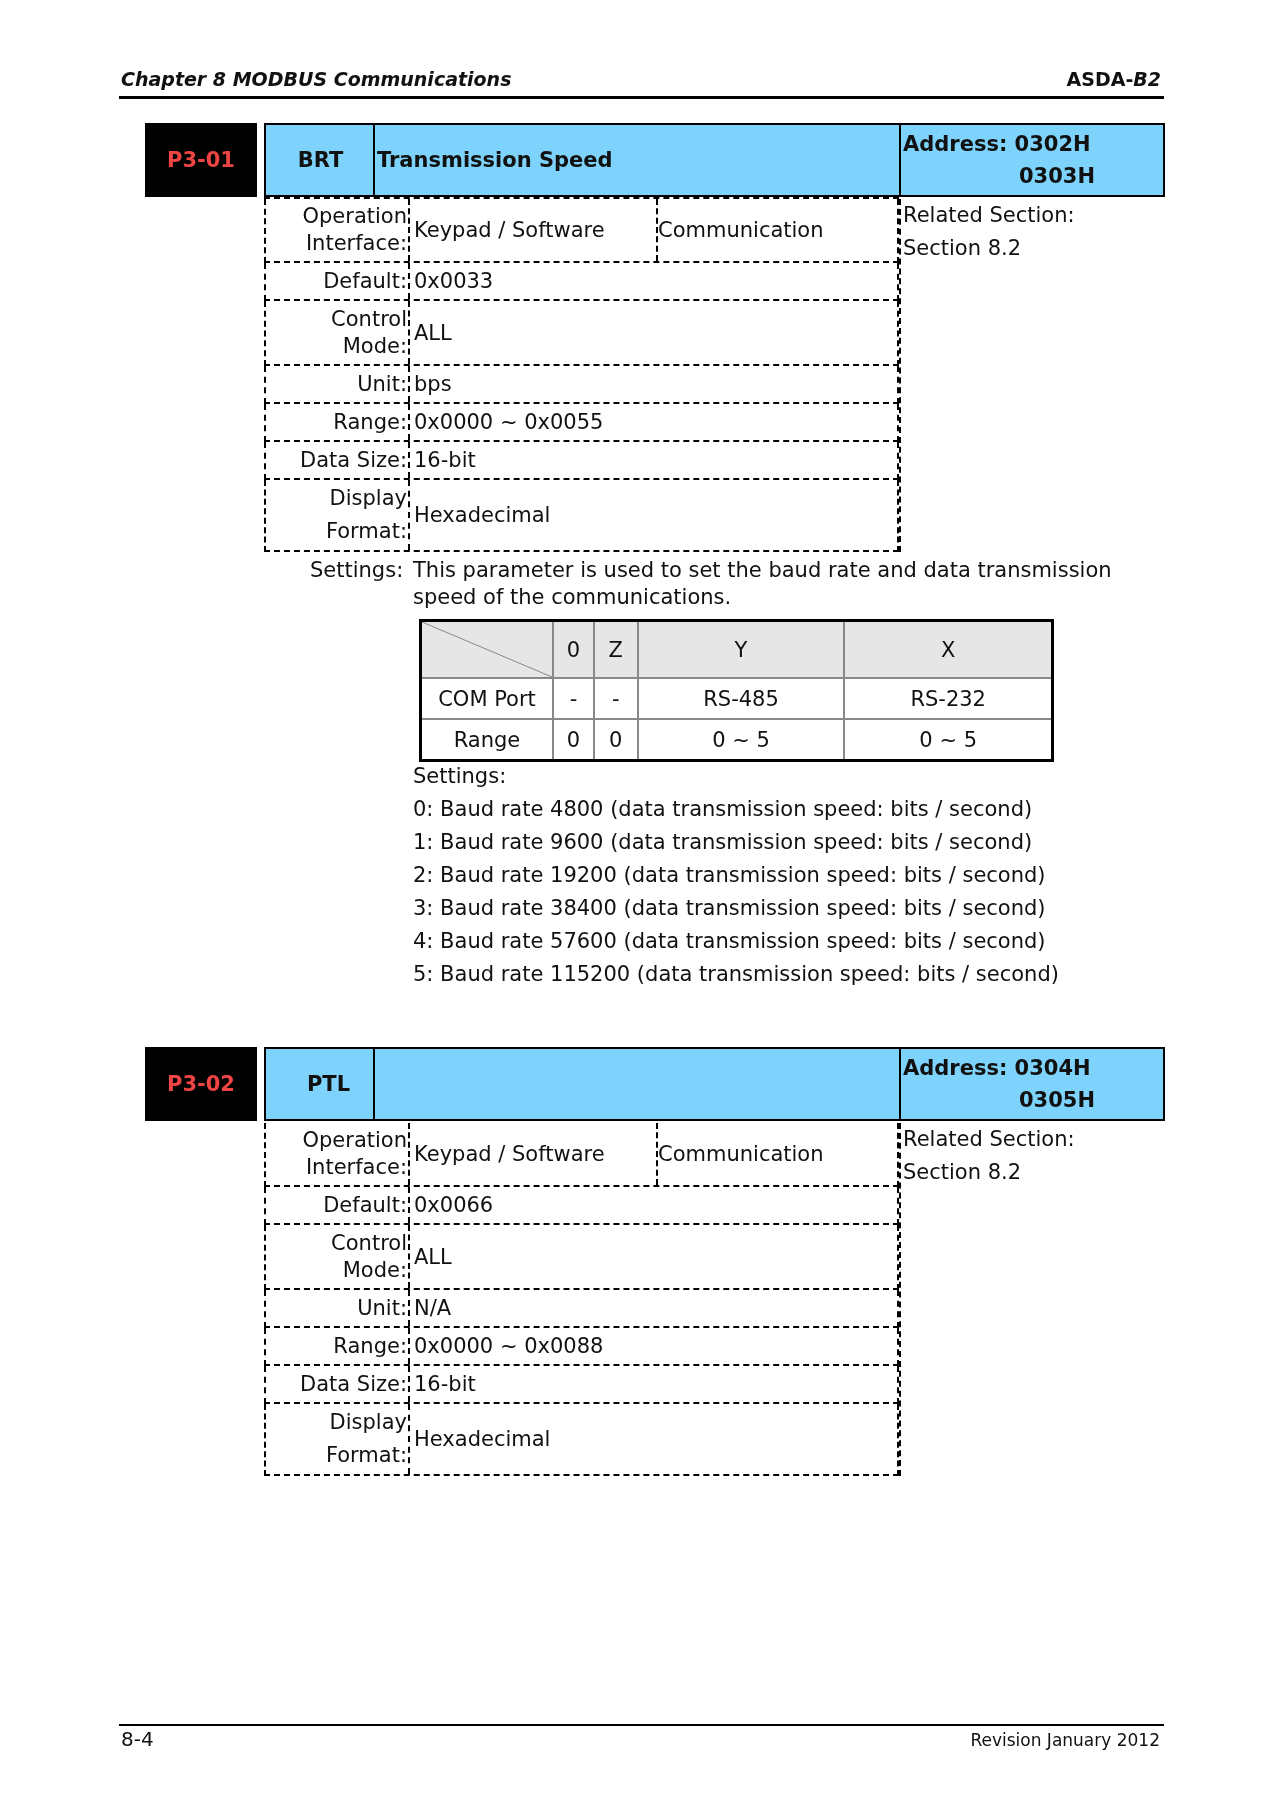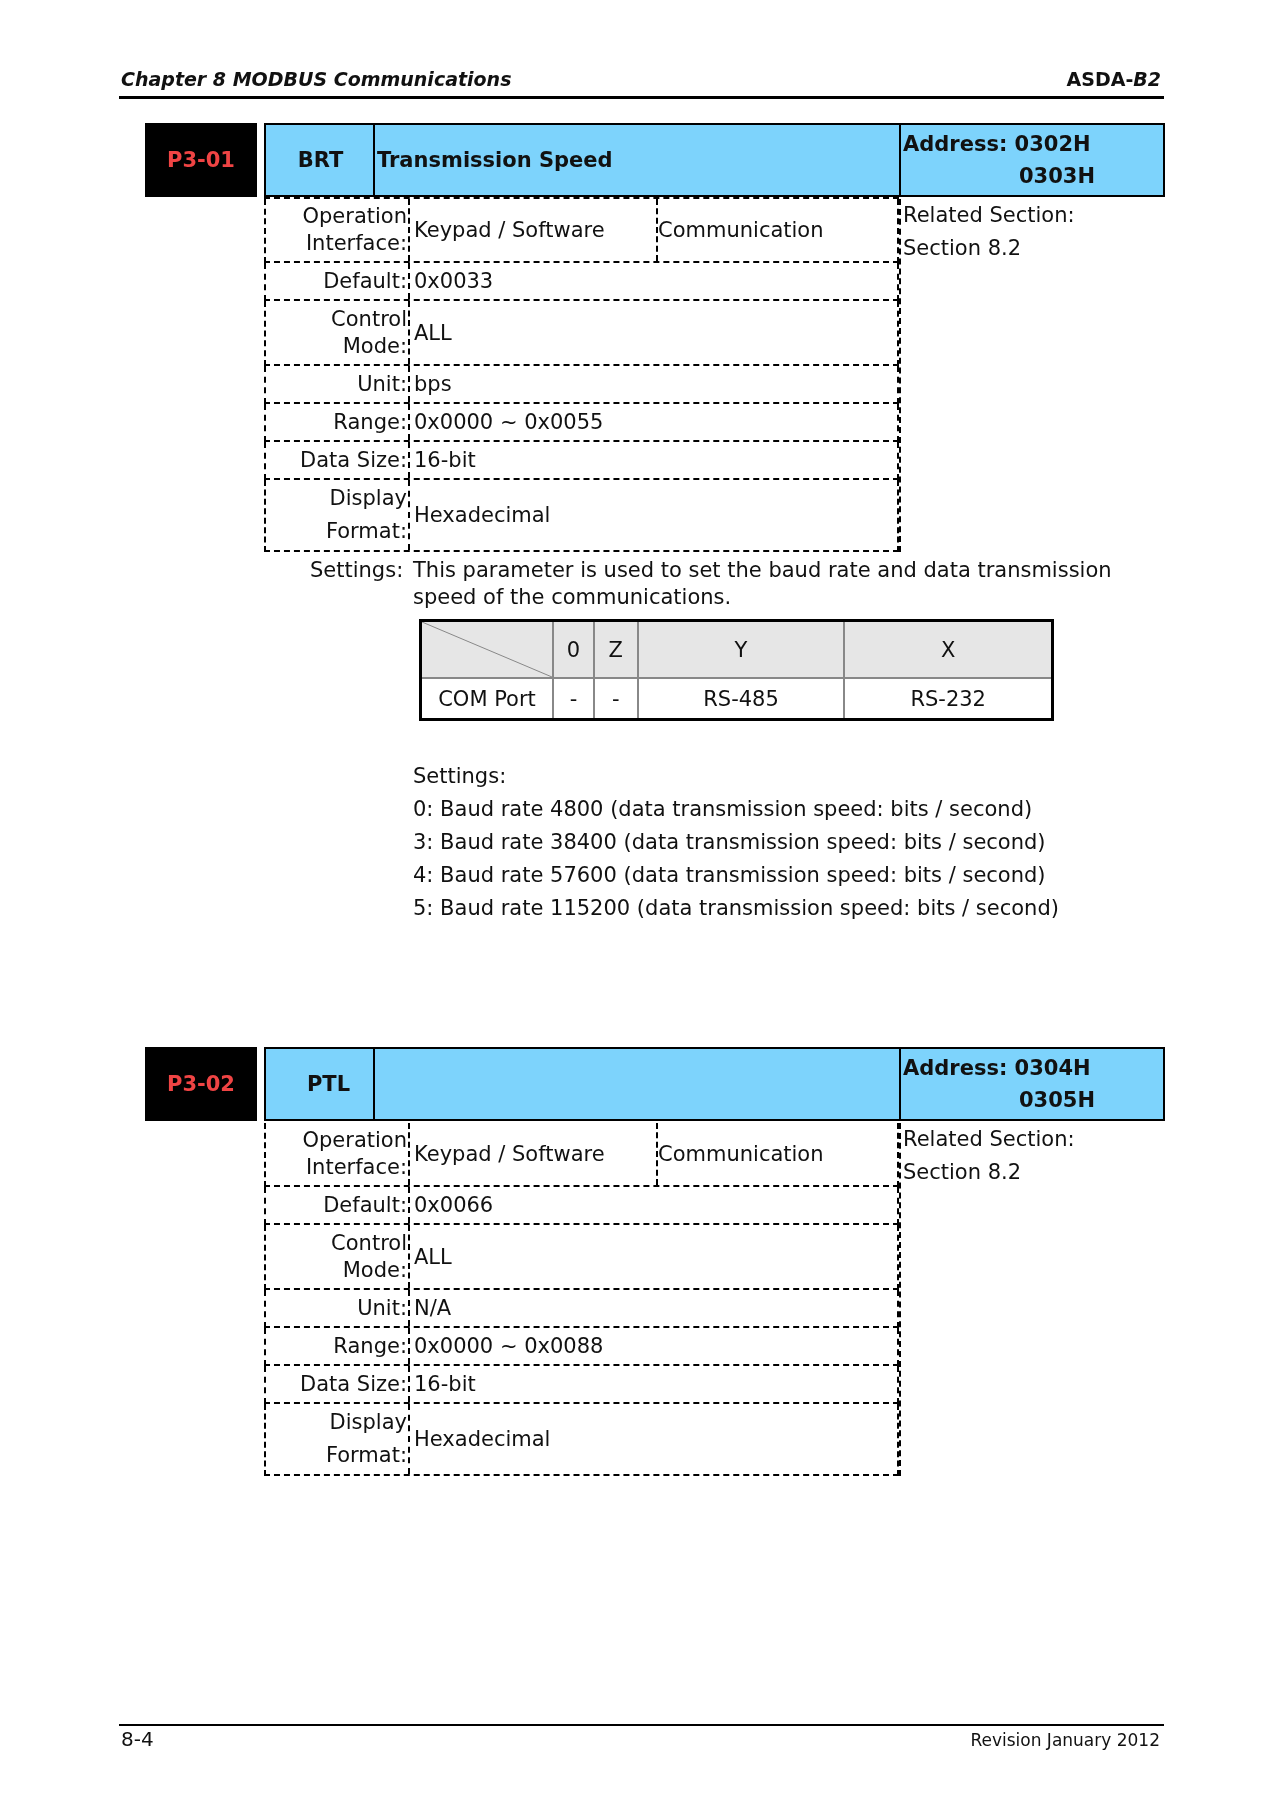--- a/index.html
+++ b/index.html
@@ -114,26 +114,35 @@
       <td>Y</td>
       <td>X</td>
     </tr>
     <tr class="r">
       <td>COM Port</td>
       <td>-</td>
       <td>-</td>
       <td>RS-485</td>
       <td>RS-232</td>
     </tr>
+    <tr class="r">
+      <td>Range</td>
+      <td>0</td>
+      <td>0</td>
+      <td>0 ~ 5</td>
+      <td>0 ~ 5</td>
+    </tr>
   </tbody>
     </table>
 
   <div class="abs settings-list" style="left:413px; top:760px;">
     <div>Settings:</div>
     <div>0: Baud rate 4800 (data transmission speed: bits / second)</div>
+    <div>1: Baud rate 9600 (data transmission speed: bits / second)</div>
+    <div>2: Baud rate 19200 (data transmission speed: bits / second)</div>
     <div>3: Baud rate 38400 (data transmission speed: bits / second)</div>
     <div>4: Baud rate 57600 (data transmission speed: bits / second)</div>
     <div>5: Baud rate 115200 (data transmission speed: bits / second)</div>
   </div>
 </section>
 
 <section>
   <div class="abs pcode" style="left:145px; top:1047px; width:112px; height:74px;">P3-02</div>
   <div class="abs head-box" style="left:264px; top:1047px; width:901px; height:74px;">
     <div class="head-cell" style="left:0; width:109px; justify-content:center;margin-left:8px;">PTL</div>

